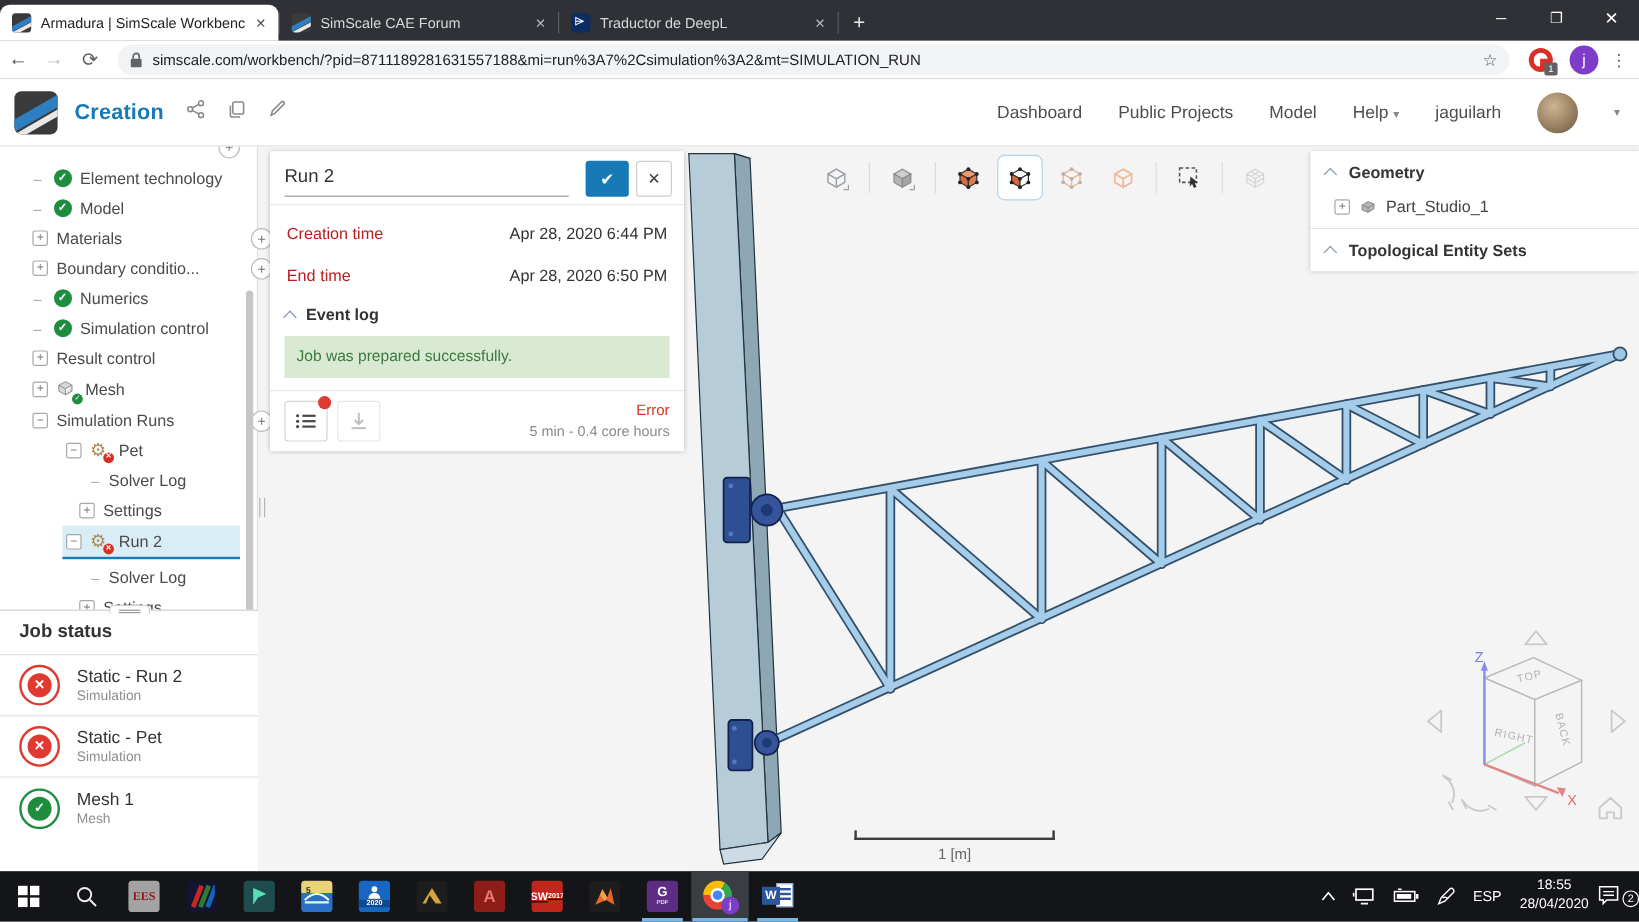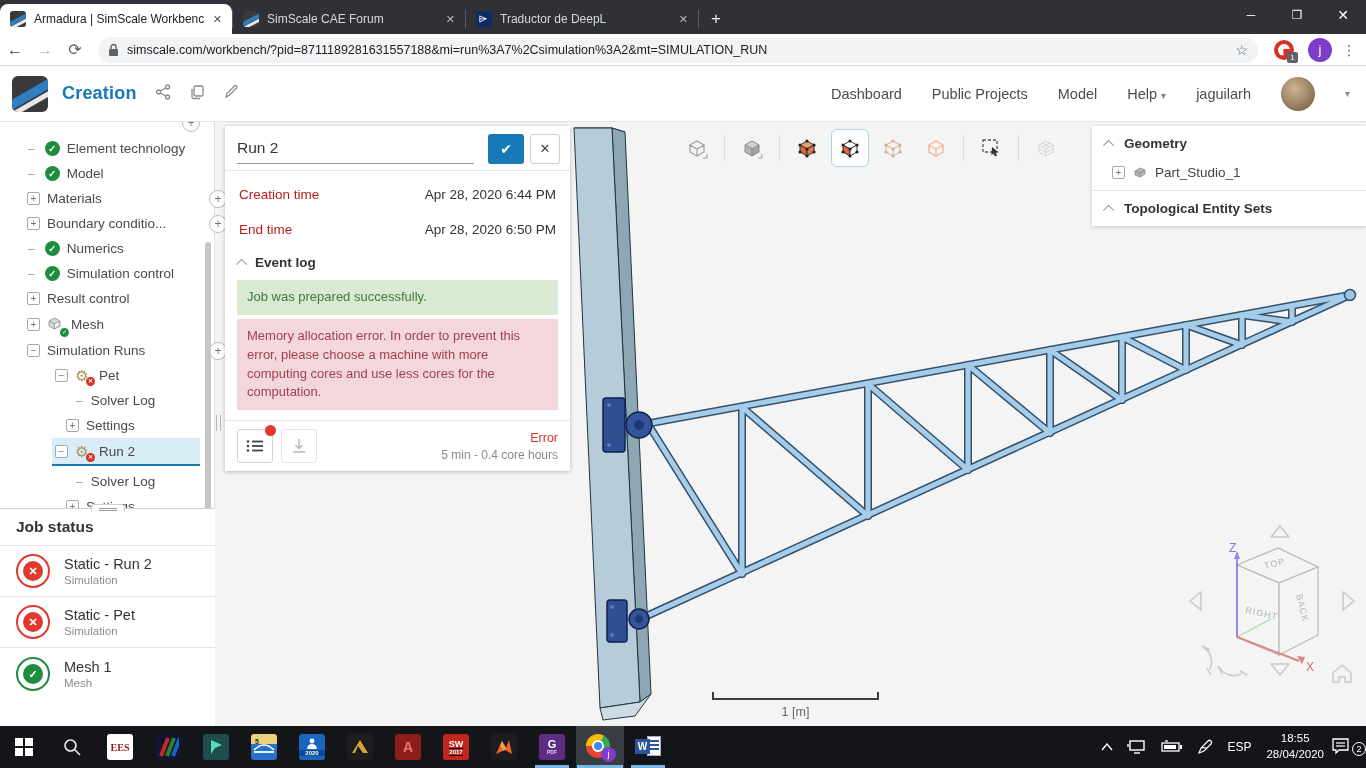--- a/index.html
+++ b/index.html
@@ -533,21 +533,20 @@
     </div>
     <div class="rp-row">
       <span class="lbl">End time</span>
       <span class="val">Apr 28, 2020 6:50 PM</span>
     </div>
     <div class="rp-elog">
       <span class="chevup"></span>
       <span>Event log</span>
     </div>
     <div class="msg ok">Job was prepared successfully.</div>
-    <div class="msg err">Memory allocation error. In order to prevent this error, please choose a machine with more computing cores and use less cores for the computation.</div>
     <div class="rp-foot">
       <span class="ibtn">
         <svg width="18" height="14" viewBox="0 0 18 14">
             <g fill="#444">
               <circle cx="2" cy="2.5" r="1.3"></circle>
               <circle cx="2" cy="7" r="1.3"></circle>
               <circle cx="2" cy="11.5" r="1.3"></circle>
               <rect x="6" y="1.6" width="11" height="1.8"></rect>
               <rect x="6" y="6.1" width="11" height="1.8"></rect>
               <rect x="6" y="10.6" width="11" height="1.8"></rect>
@@ -601,21 +600,21 @@
         </g>
       </svg>
   </div>
   <div class="tslot">
     <svg width="20" height="20" viewBox="0 0 20 20">
         <circle cx="8.5" cy="8.5" r="5.5" fill="none" stroke="#eee" stroke-width="1.6"></circle>
         <line x1="12.8" y1="12.8" x2="18" y2="18" stroke="#eee" stroke-width="1.6"></line>
       </svg>
   </div>
   <div class="tslot">
-      <span class="ticon" style="background:#ffffff;">
+      <span class="ticon" style="background:#a3a3a3;">
         <b style="font-family:'Liberation Serif',serif;color:#8b1a1a;font-size:10px;">EES</b>
       </span>
     </div>
   <div class="tslot">
       <span class="ticon" style="background:#141430;">
         <svg width="22" height="22" viewBox="0 0 22 22">
           <g stroke-width="4">
             <line x1="4" y1="20" x2="11" y2="2" stroke="#c62828"></line>
             <line x1="10" y1="20" x2="17" y2="2" stroke="#2e7d32"></line>
             <line x1="16" y1="20" x2="23" y2="2" stroke="#1565c0"></line>
@@ -654,21 +653,21 @@
           <path d="M2,16 L10,3 L18,16 L13,16 L8,9 L5,16 Z" fill="#d4a43c"></path>
         </svg>
       </span>
     </div>
   <div class="tslot">
       <span class="ticon" style="background:#8c1d18;">
         <b style="color:#f0776b;font-size:14px;">A</b>
       </span>
     </div>
   <div class="tslot">
-      <span class="ticon" style="background:#c0261c;flex-direction:column;line-height:1;text-decoration:underline;">
+      <span class="ticon" style="background:#c0261c;line-height:1;text-decoration:underline;">
         <b style="color:#fff;font-size:9px;">SW</b>
         <b style="color:#fff;font-size:6px;">2017</b>
       </span>
     </div>
   <div class="tslot">
       <span class="ticon" style="background:#1d1d1d;">
         <svg width="20" height="20" viewBox="0 0 20 20">
           <polygon points="2,17 8,4 12,11 15,3 18,17 11,13" fill="#e8652a"></polygon>
           <polygon points="8,4 12,11 10,14 6,9" fill="#f0a050"></polygon>
         </svg>

